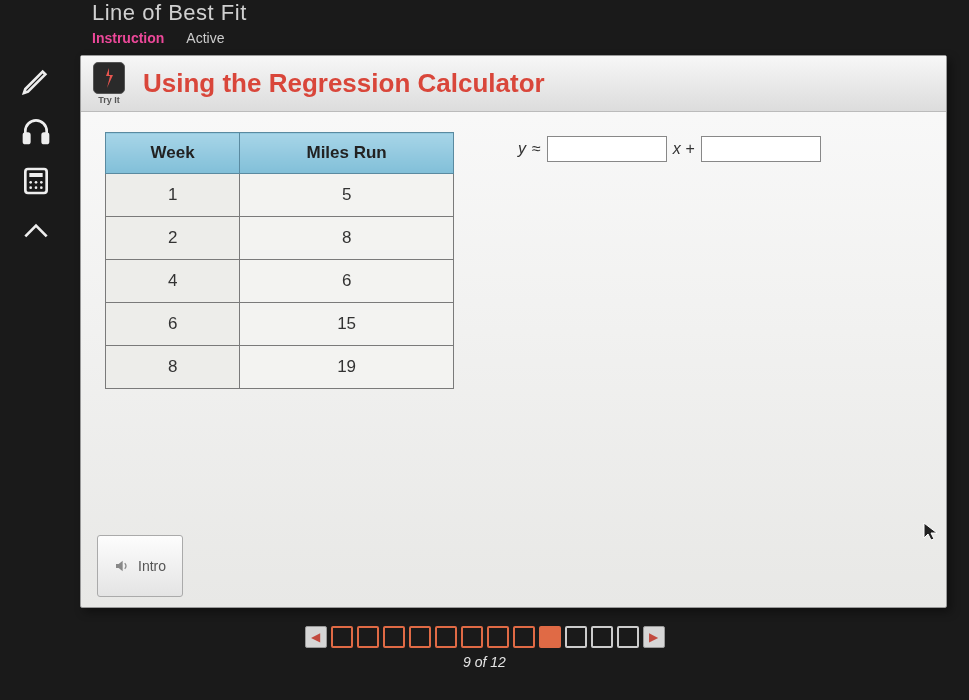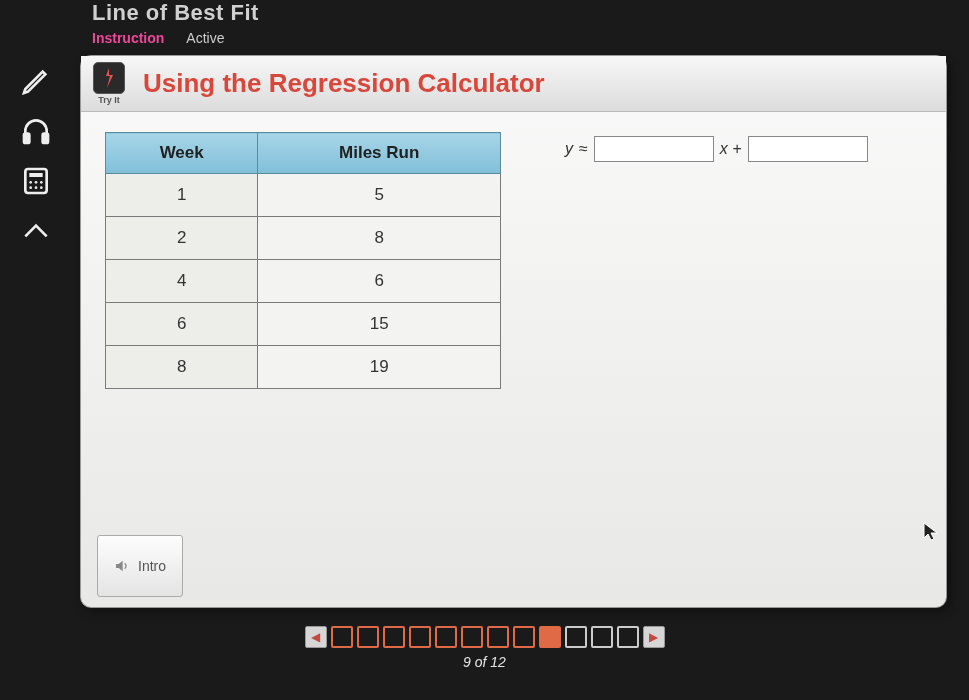--- a/index.html
+++ b/index.html
@@ -10,21 +10,21 @@
   height: 700px;
   overflow: hidden;
   position: relative;
 }
 .header-area {
   padding: 0 0 0 92px;
 }
 .unit-title {
   color: #d0d0d0;
   font-size: 22px;
-  font-weight: bold;
+  font-weight: normal;
   letter-spacing: 0.5px;
   padding-top: 0;
 }
 .tabs-row {
   display: flex;
   gap: 22px;
   margin-top: 4px;
   font-size: 14px;
 }
 .tab-instruction { color: #ec4899; font-weight: bold; }
@@ -50,21 +50,21 @@
   cursor: pointer;
 }
 .main-panel {
   position: absolute;
   left: 80px;
   top: 55px;
   right: 22px;
   bottom: 92px;
   background: linear-gradient(#fafafa, #e8e8e6);
   border: 1px solid #999;
-  border-radius: 11px;
+  border-radius: 2px;
   box-shadow: 4px 4px 10px rgba(0,0,0,.4);
 }
 .panel-header {
   height: 56px;
   background: linear-gradient(#f7f7f7, #dcdcdc);
   border-bottom: 1px solid #bbb;
   display: flex;
   align-items: center;
   padding: 0 12px;
   gap: 18px;
@@ -89,21 +89,21 @@
   font-size: 26px;
   font-weight: bold;
 }
 .content-area {
   display: flex;
   padding: 20px 24px;
   gap: 64px;
 }
 .data-table {
   border-collapse: collapse;
-  width: 396px;
+  width: 349px;
 }
 .data-table th {
   background: linear-gradient(#a7d5e8,#81bfd8);
   border: 1px solid #5a8aa0;
   padding: 10px 8px;
   font-size: 17px;
   font-weight: bold;
   color: #222;
 }
 .data-table td {

